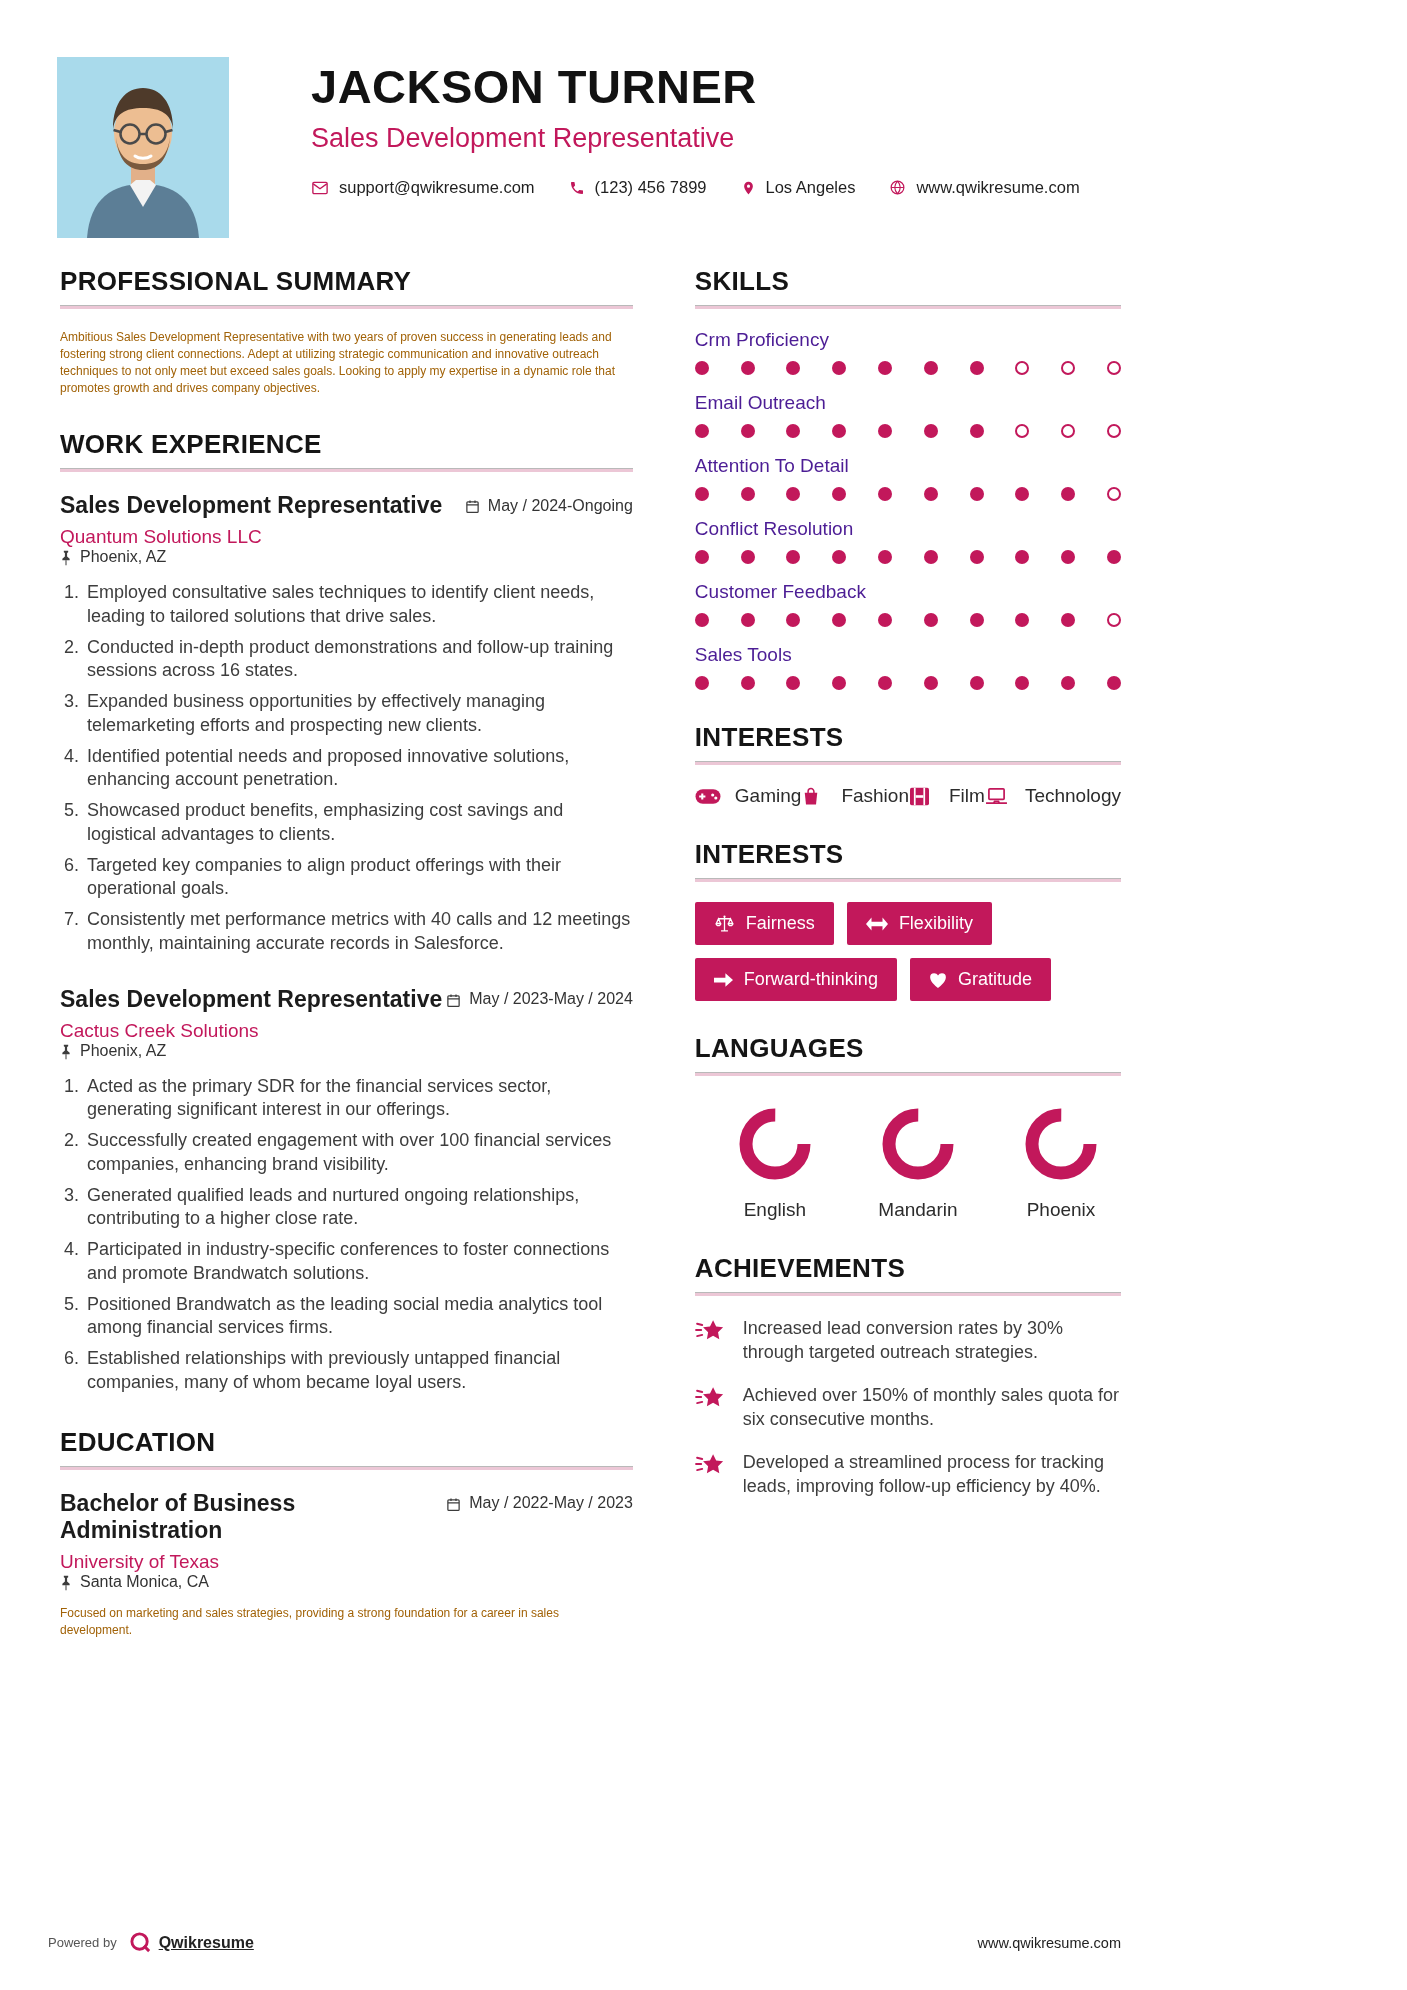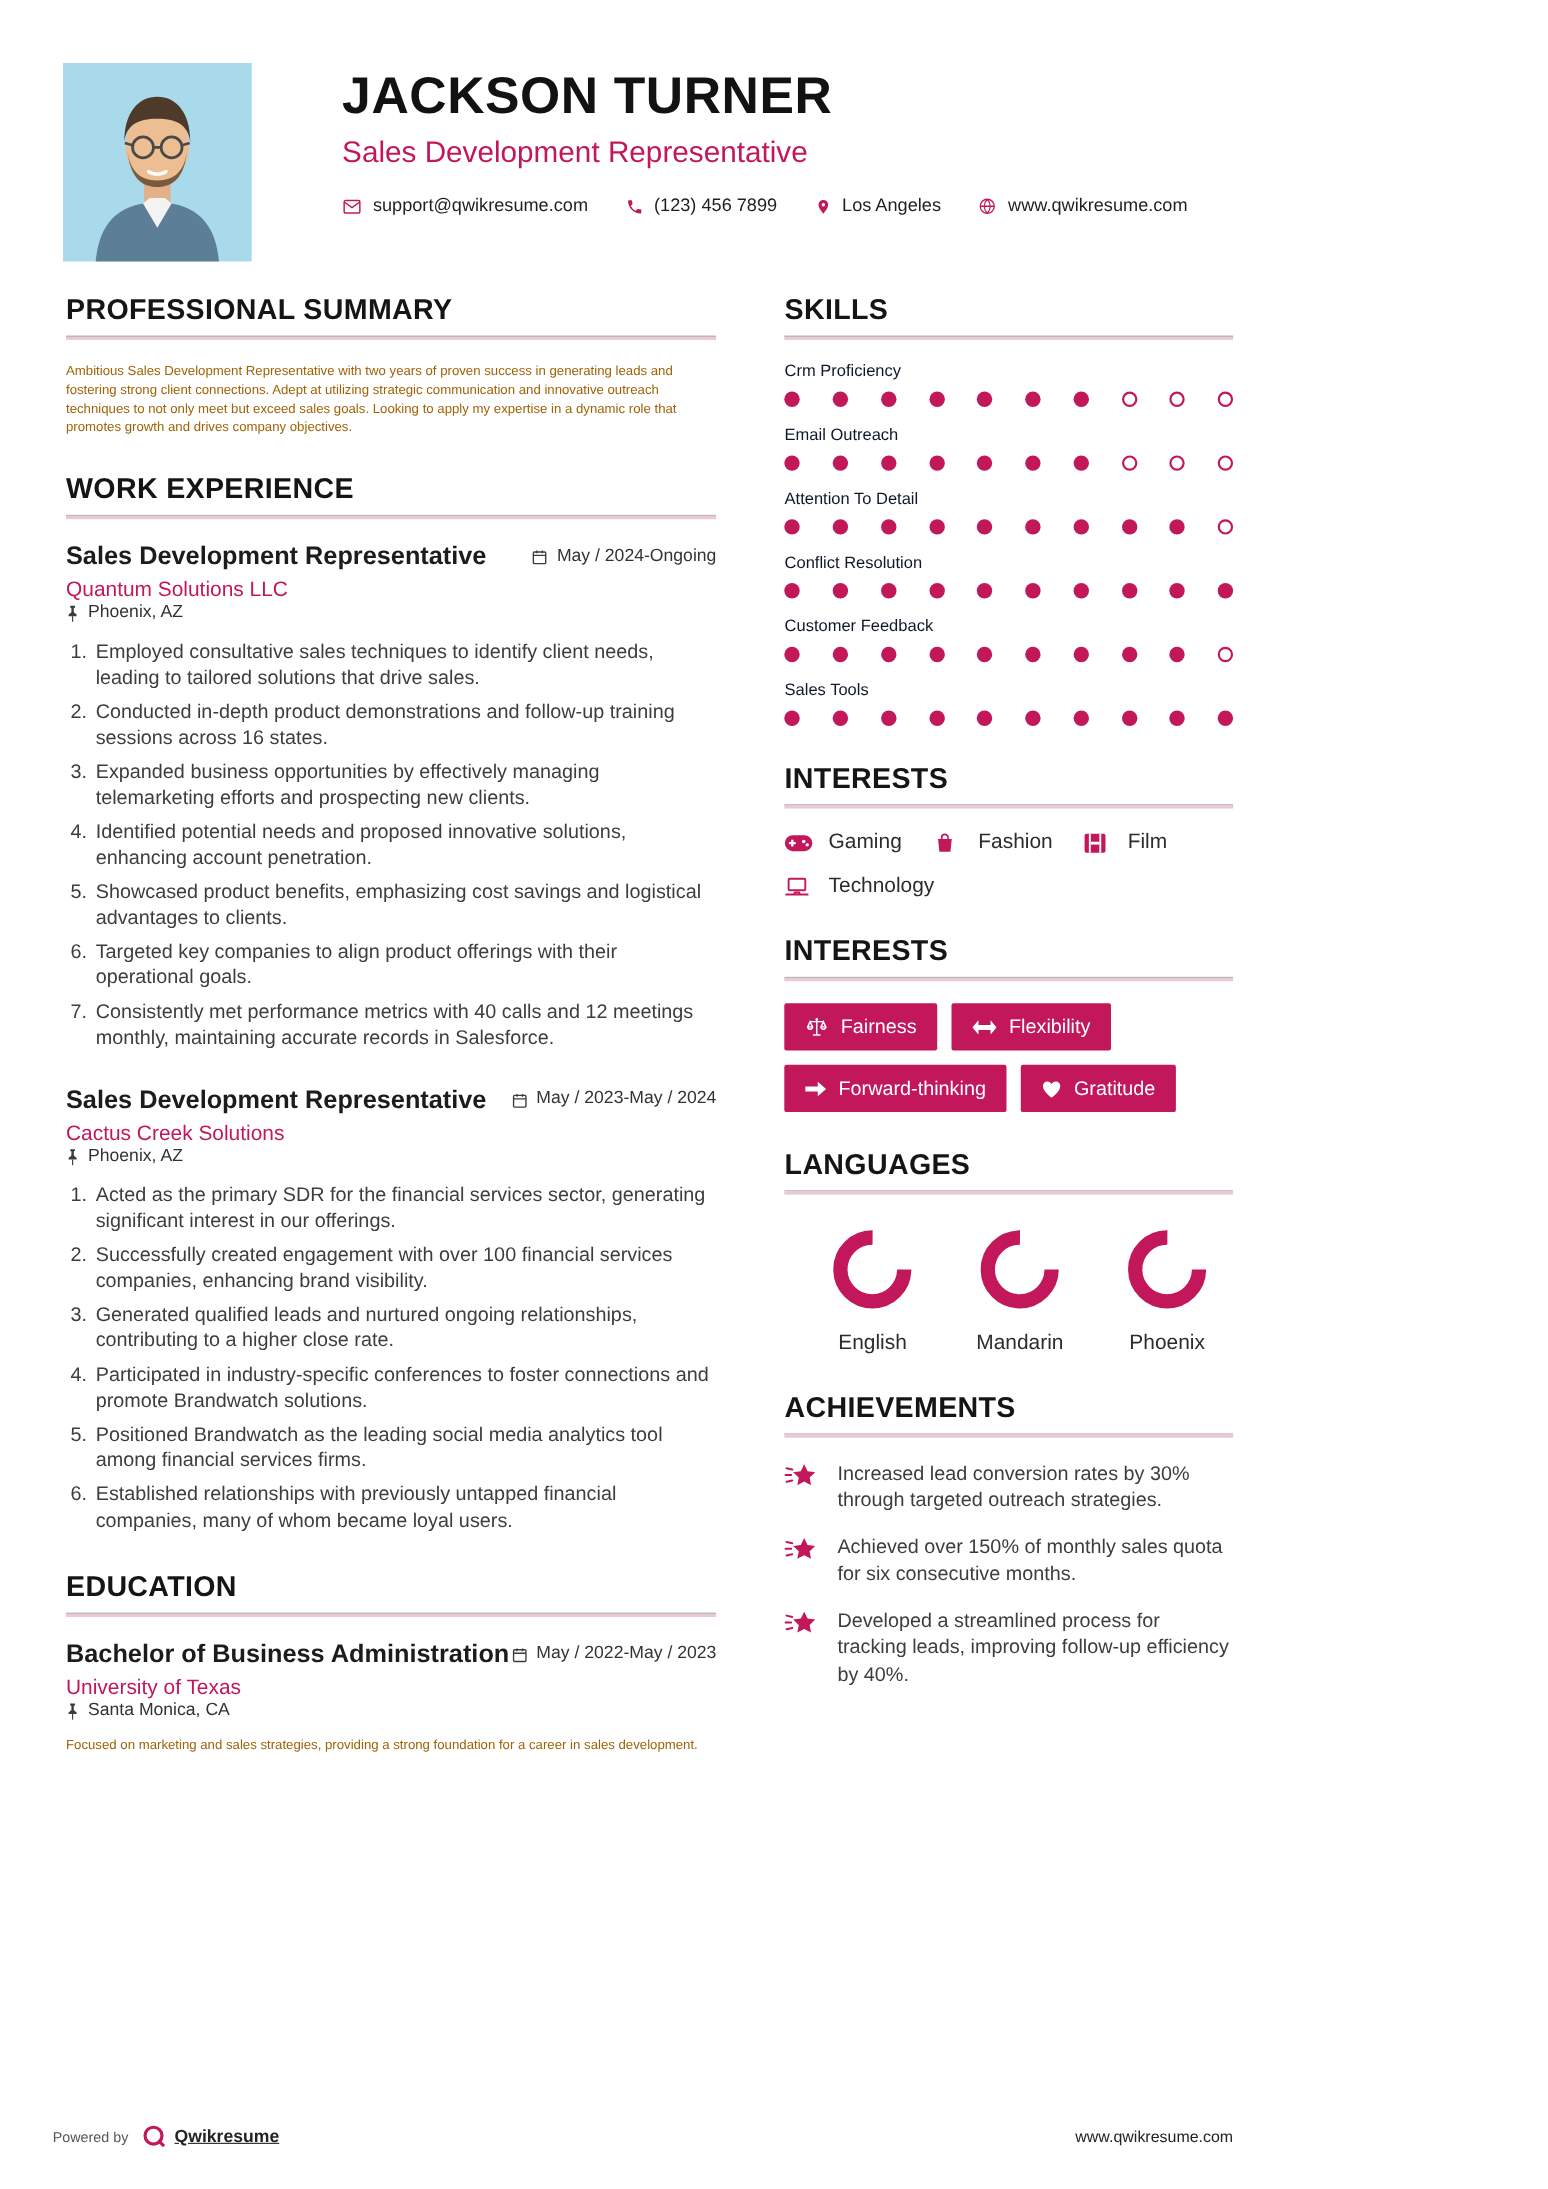--- a/index.html
+++ b/index.html
@@ -33,27 +33,27 @@
   .job-sub { margin-top:7px;flex-direction:column; }
   .company { font-size:19px; color:var(--accent); }
   .meta { display:flex; align-items:center; font-size:16px; color:#333; white-space:nowrap; }
   .mi { margin-right:8px; display:inline-flex; color:#3c3c3c; position:relative; top:1px; }
   ol.bullets { margin:15px 0 0 24px; }
   ol.bullets li { font-size:18px; line-height:1.32; color:#3d3d3d; margin-bottom:7px; padding-left:3px; }
   .edu-desc { margin-top:14px; }
 
   
   .skill { margin-bottom:17px; }
-  .skill-name { font-size:15px; color:#0f172a; margin-bottom:10px; }
+  .skill-name { font-size:19px; color:#4c1d95; margin-bottom:10px; }
   .dots { display:flex; justify-content:space-between; }
   .dot { width:14px; height:14px; border-radius:50%; background:var(--accent); }
   .dot.empty { background:#fff; border:2.5px solid var(--accent); }
 
   
-  .interests-grid { display:grid; grid-template-columns:1fr 1fr 1fr; row-gap:18px; margin-top:2px; }
+  .interests-grid { display:grid; grid-template-columns:1fr 1fr 1fr 1fr; row-gap:18px; margin-top:2px; }
   .interest { display:flex; align-items:center; font-size:19px; color:#2c2c2c; }
   .ii { margin-right:14px; display:inline-flex; width:26px; color:var(--accent); }
 
   
   .badges { display:flex; flex-wrap:wrap; gap:13px; margin-top:4px; }
   .badge { background:var(--accent); color:#fff; display:inline-flex; align-items:center; padding:11px 19px; font-size:18px; border-radius:2px; }
   .bi { margin-right:11px; display:inline-flex; color:#fff; }
 
   
   .langs { display:flex; justify-content:space-between; padding:10px 22px 0 42px; }

